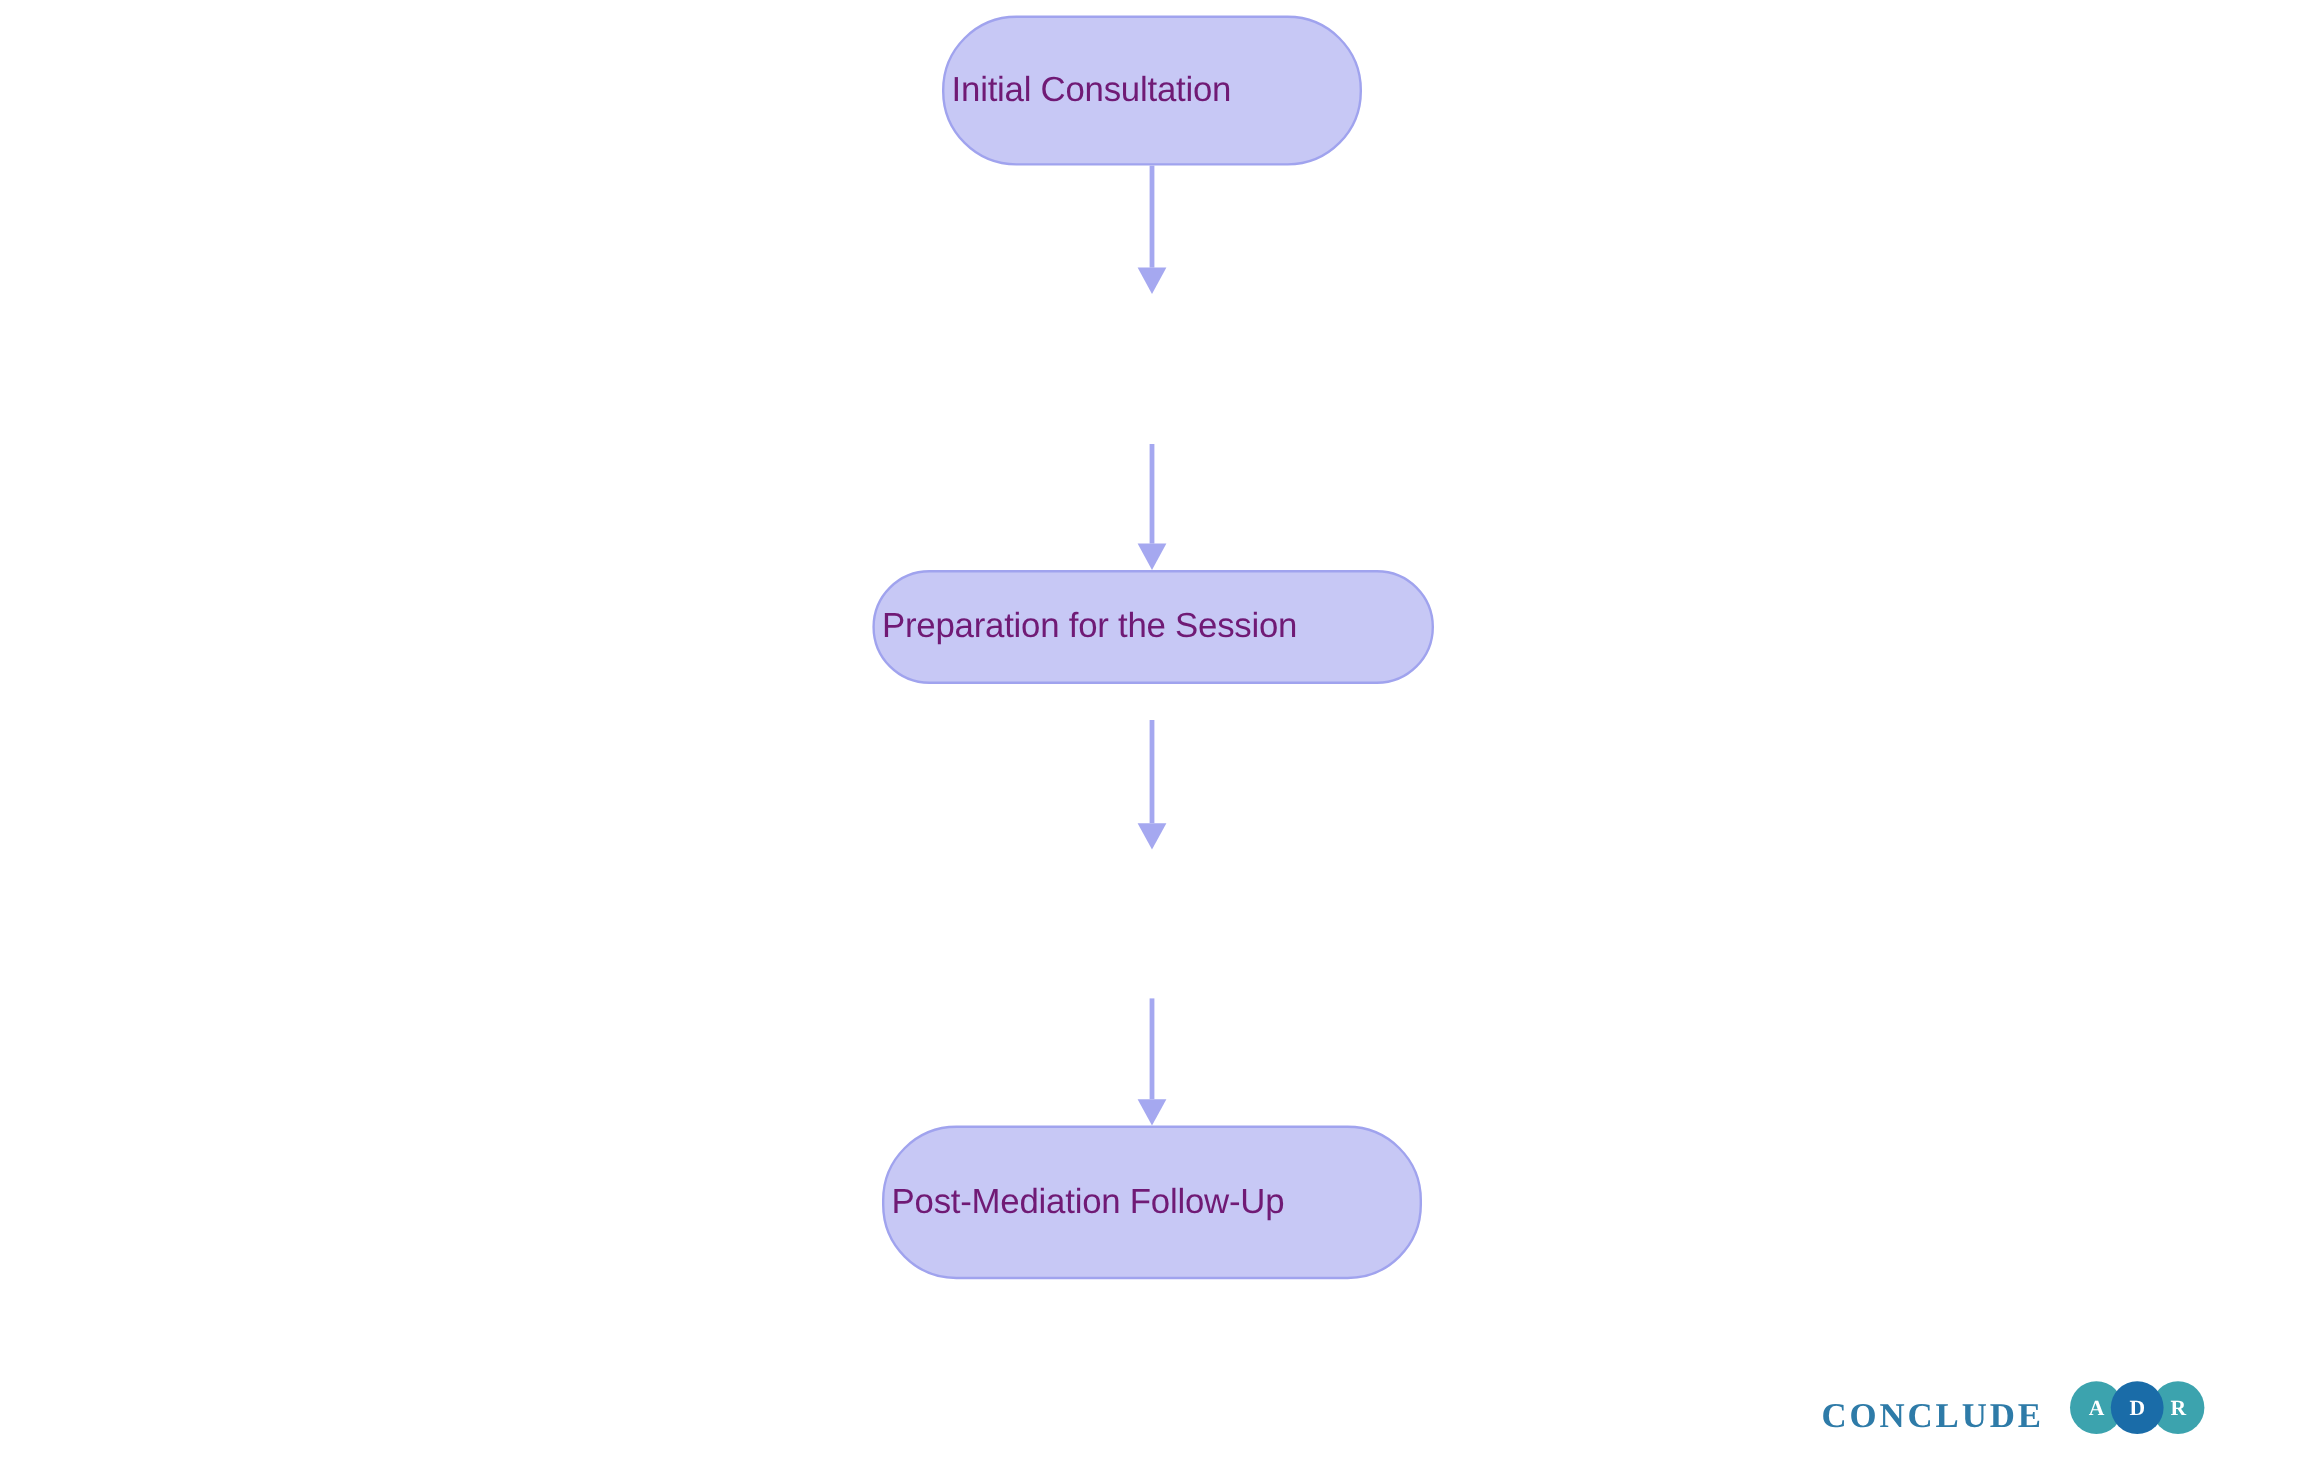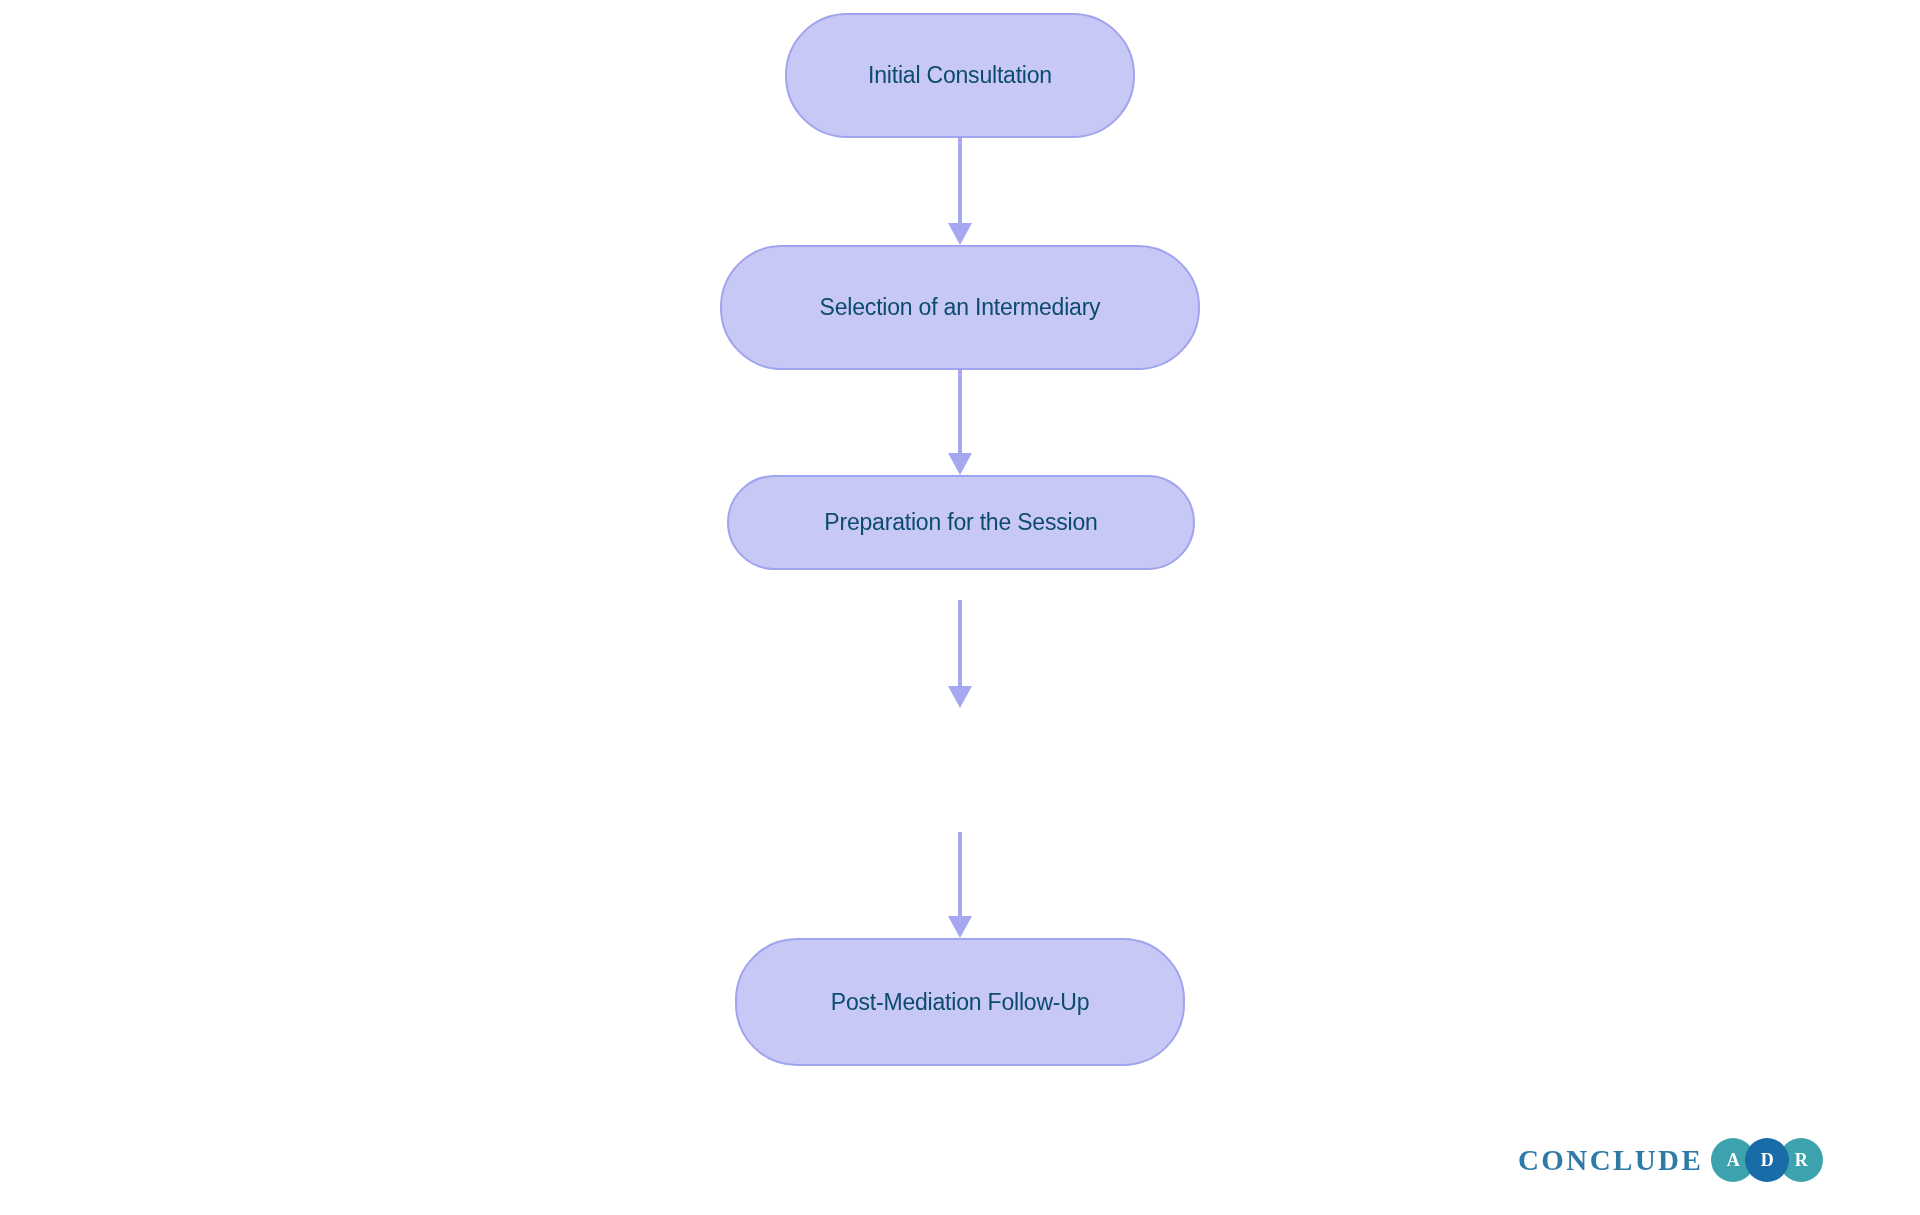--- a/index.html
+++ b/index.html
@@ -31,26 +31,26 @@
     top: 0;
     width: 1920px;
     height: 1080px;
   }
 
   .node {
     position: absolute;
     box-sizing: border-box;
     display: flex;
     align-items: center;
-    justify-content: center;
+    justify-content: flex-start;
     background: #c7c8f5;
     border: 2px solid #a0a3ee;
     border-radius: 62px;
-    color: #0c4a6e;
-    font-size: 23px;
+    color: #701a75;
+    font-size: 29px;
     font-weight: 400;
     letter-spacing: -0.2px;
     white-space: nowrap;
     line-height: 1;
   }
 
   .node-label {
     display: block;
     padding: 0 6px;
   }
@@ -101,22 +101,22 @@
   .connector-4 .stem { height: 84px; }
   .connector-4 .head { top: 84px; }
 
   
   .brand-logo {
     position: absolute;
     left: 1518px;
     top: 1125px;
     height: 70px;
     display: flex;
-    align-items: center;
-    gap: 8px;
+    align-items: flex-end;
+    gap: 22px;
   }
 
   .brand-wordmark {
     font-family: "Liberation Serif", "DejaVu Serif", serif;
     font-weight: 700;
     font-size: 29px;
     color: #2e7ba8;
     letter-spacing: 2.4px;
     line-height: 1;
     white-space: nowrap;
@@ -156,23 +156,20 @@
 
     <div class="node node-1">
       <span class="node-label">Initial Consultation</span>
     </div>
 
     <div class="connector connector-1">
       <div class="stem"></div>
       <div class="head"></div>
     </div>
 
-    <div class="node node-2">
-      <span class="node-label">Selection of an Intermediary</span>
-    </div>
 
     <div class="connector connector-2">
       <div class="stem"></div>
       <div class="head"></div>
     </div>
 
     <div class="node node-3">
       <span class="node-label">Preparation for the Session</span>
     </div>
 

